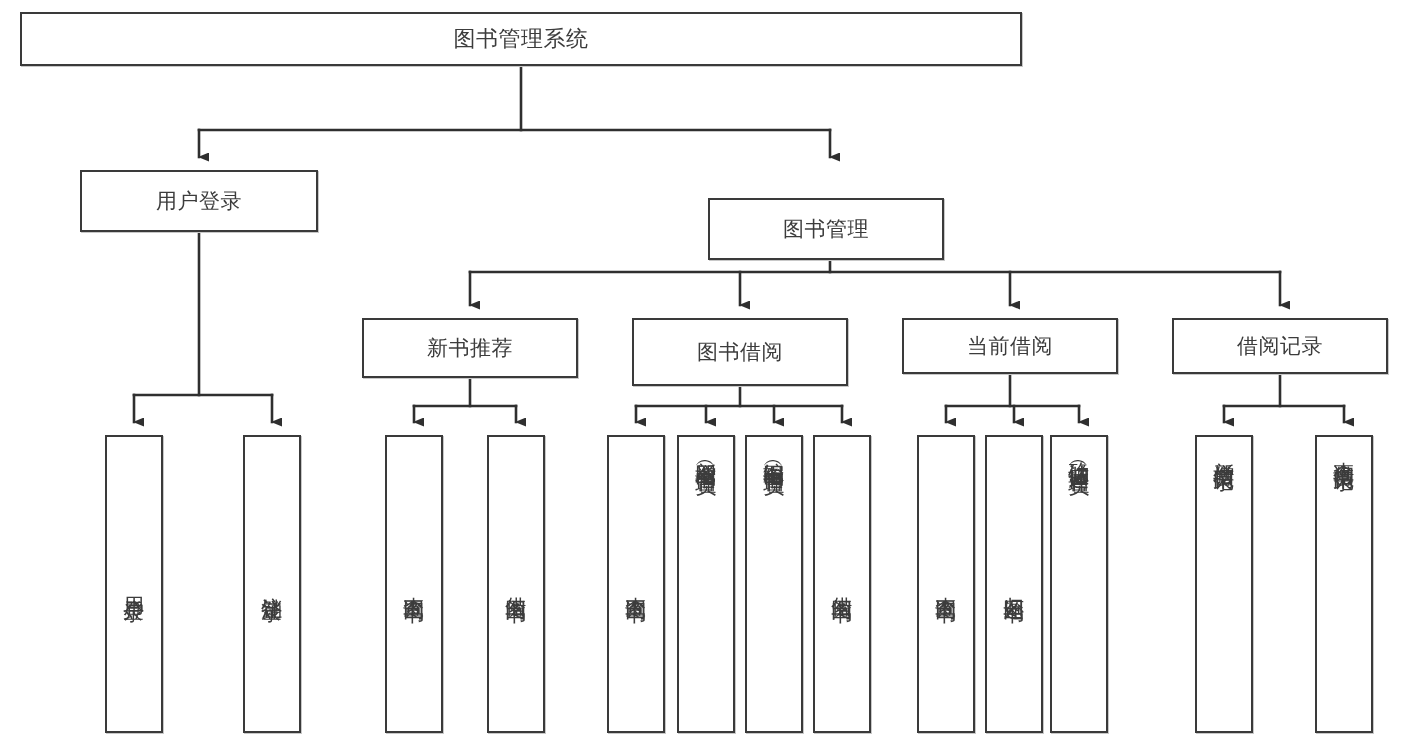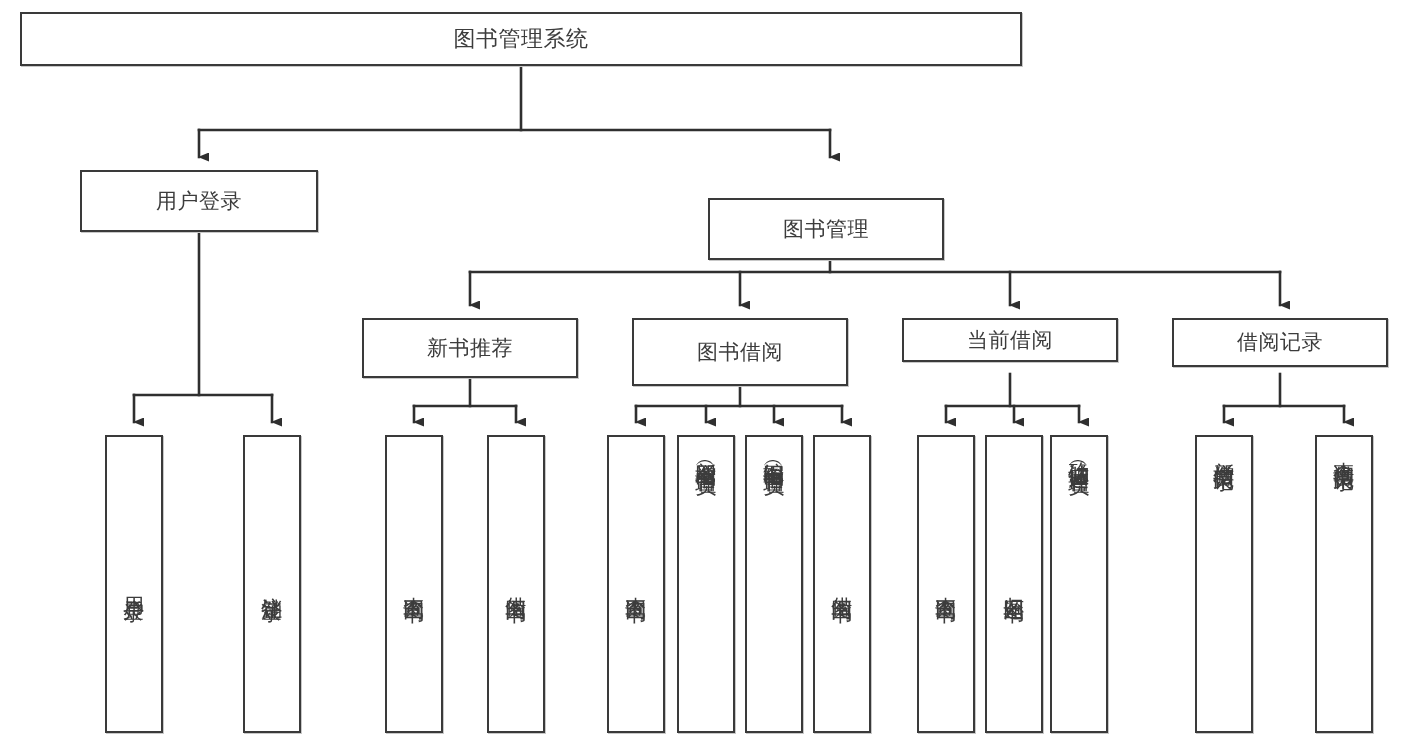--- a/index.html
+++ b/index.html
@@ -130,24 +130,24 @@
       </div>
       <div class="node level1" style="left: 708px; top: 170px; width: 236px; height: 62px; margin-top: 28px;">
         <span class="node-label">图书管理</span>
       </div>
       <div class="node level2" style="left: 362px; top: 318px; width: 216px; height: 60px; justify-content: center;">
         <span class="node-label">新书推荐</span>
       </div>
       <div class="node level2" style="left: 632px; top: 318px; width: 216px; height: 68px;">
         <span class="node-label">图书借阅</span>
       </div>
-      <div class="node level2" style="left: 902px; top: 318px; width: 216px; height: 44px;">
+      <div class="node level2" style="left: 902px; top: 318px; width: 216px; height: 56px;">
         <span class="node-label">当前借阅</span>
       </div>
-      <div class="node level2" style="left: 1172px; top: 318px; width: 216px; height: 49px;">
+      <div class="node level2" style="left: 1172px; top: 318px; width: 216px; height: 56px;">
         <span class="node-label">借阅记录</span>
       </div>
       <div class="node leaf leaf-center" style="left: 105px; top: 435px; width: 58px; height: 298px;">
         <span class="node-label">用户登录</span>
       </div>
       <div class="node leaf leaf-center" style="left: 243px; top: 435px; width: 58px; height: 298px;">
         <span class="node-label">注销登录</span>
       </div>
       <div class="node leaf leaf-center" style="left: 385px; top: 435px; width: 58px; height: 298px;">
         <span class="node-label">查询图书</span>

